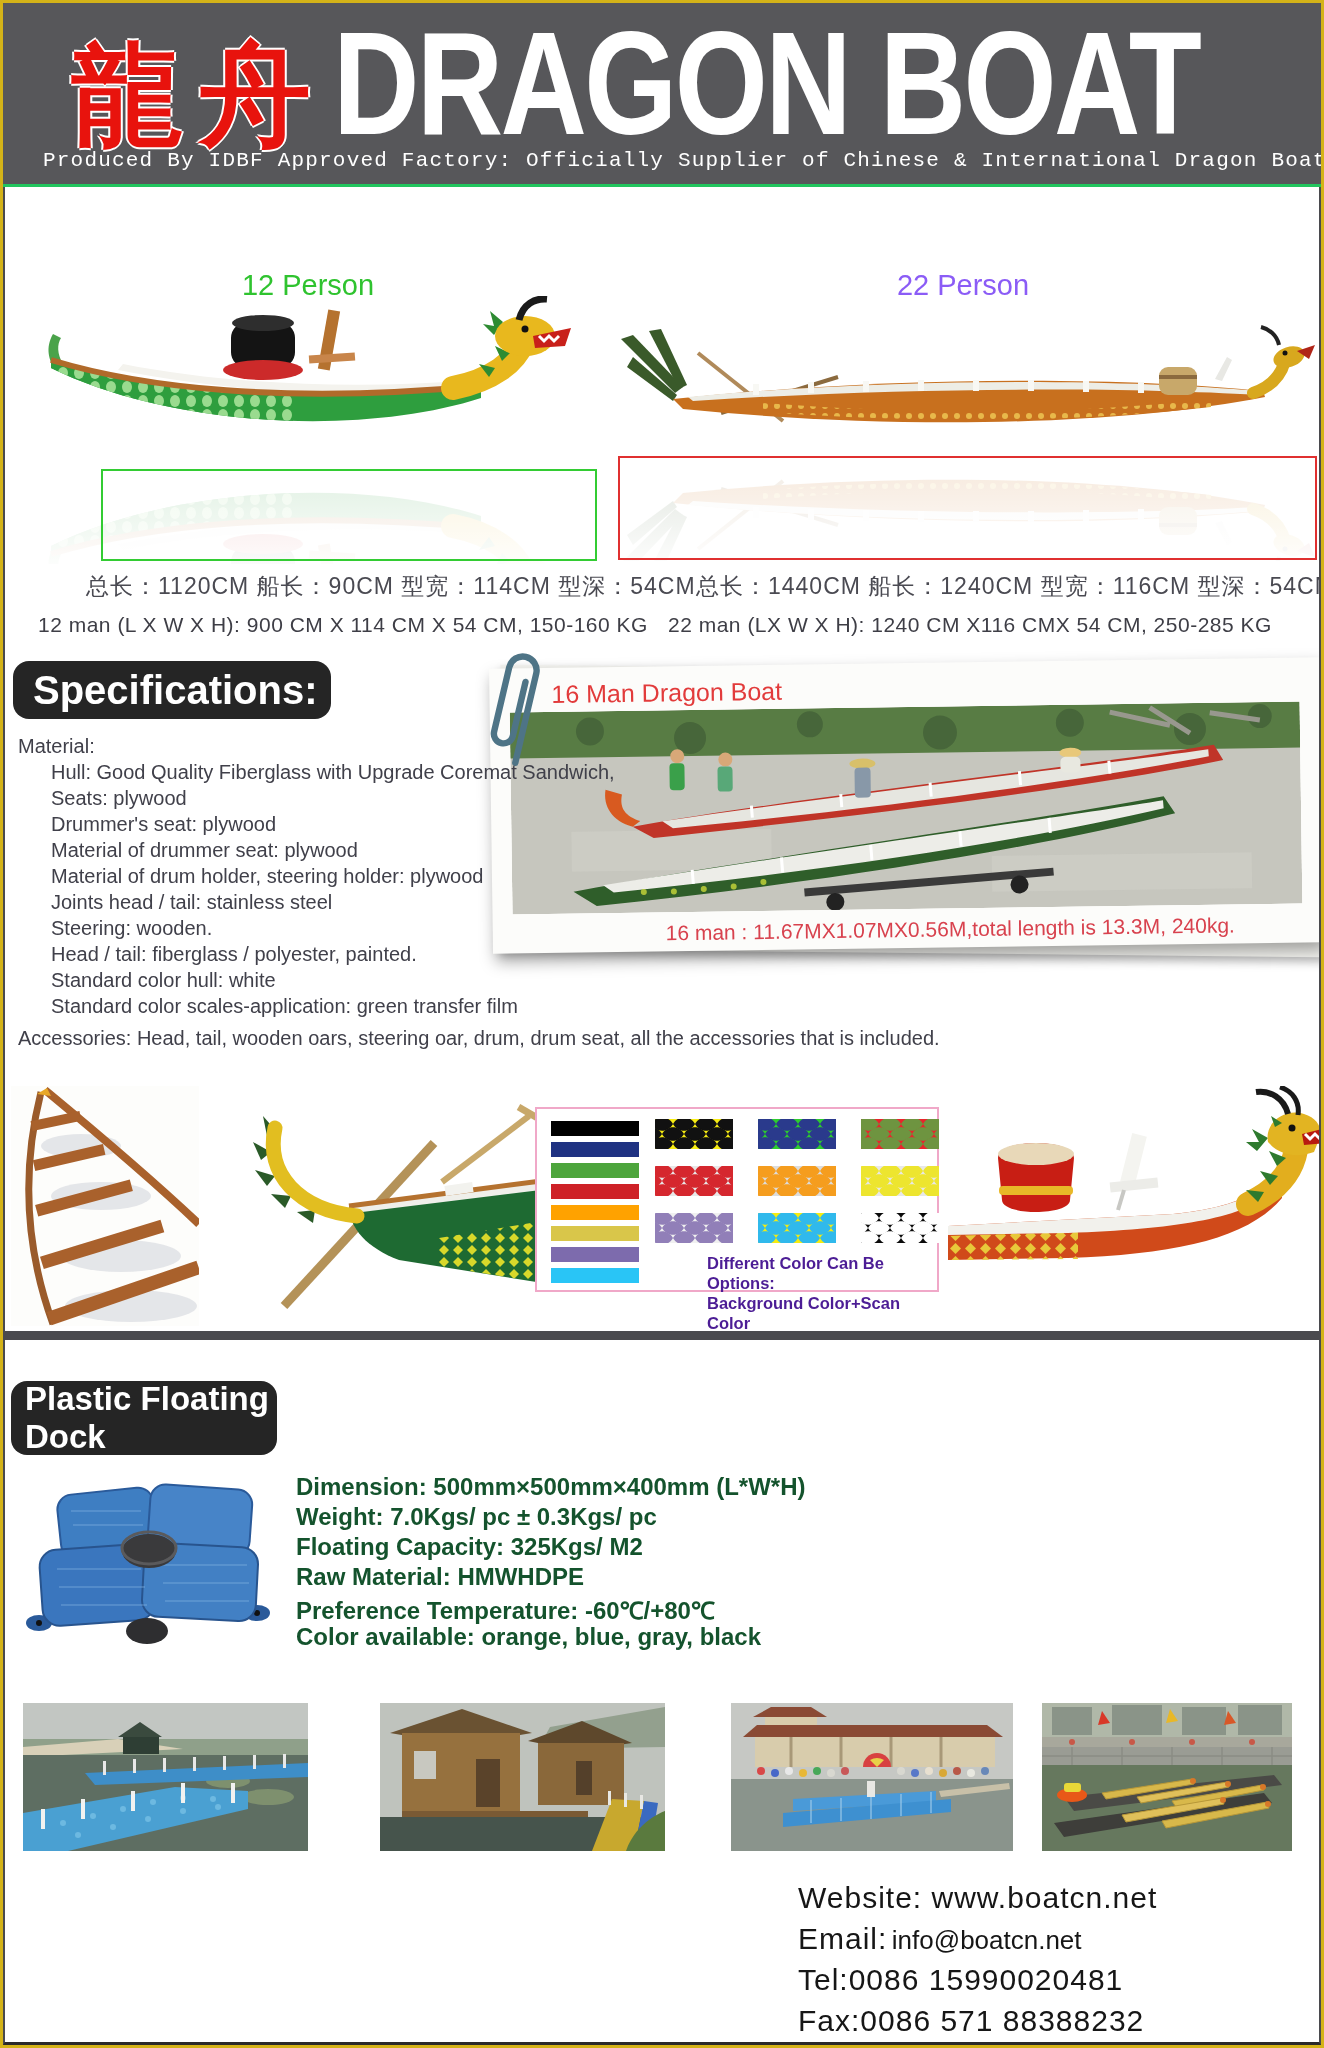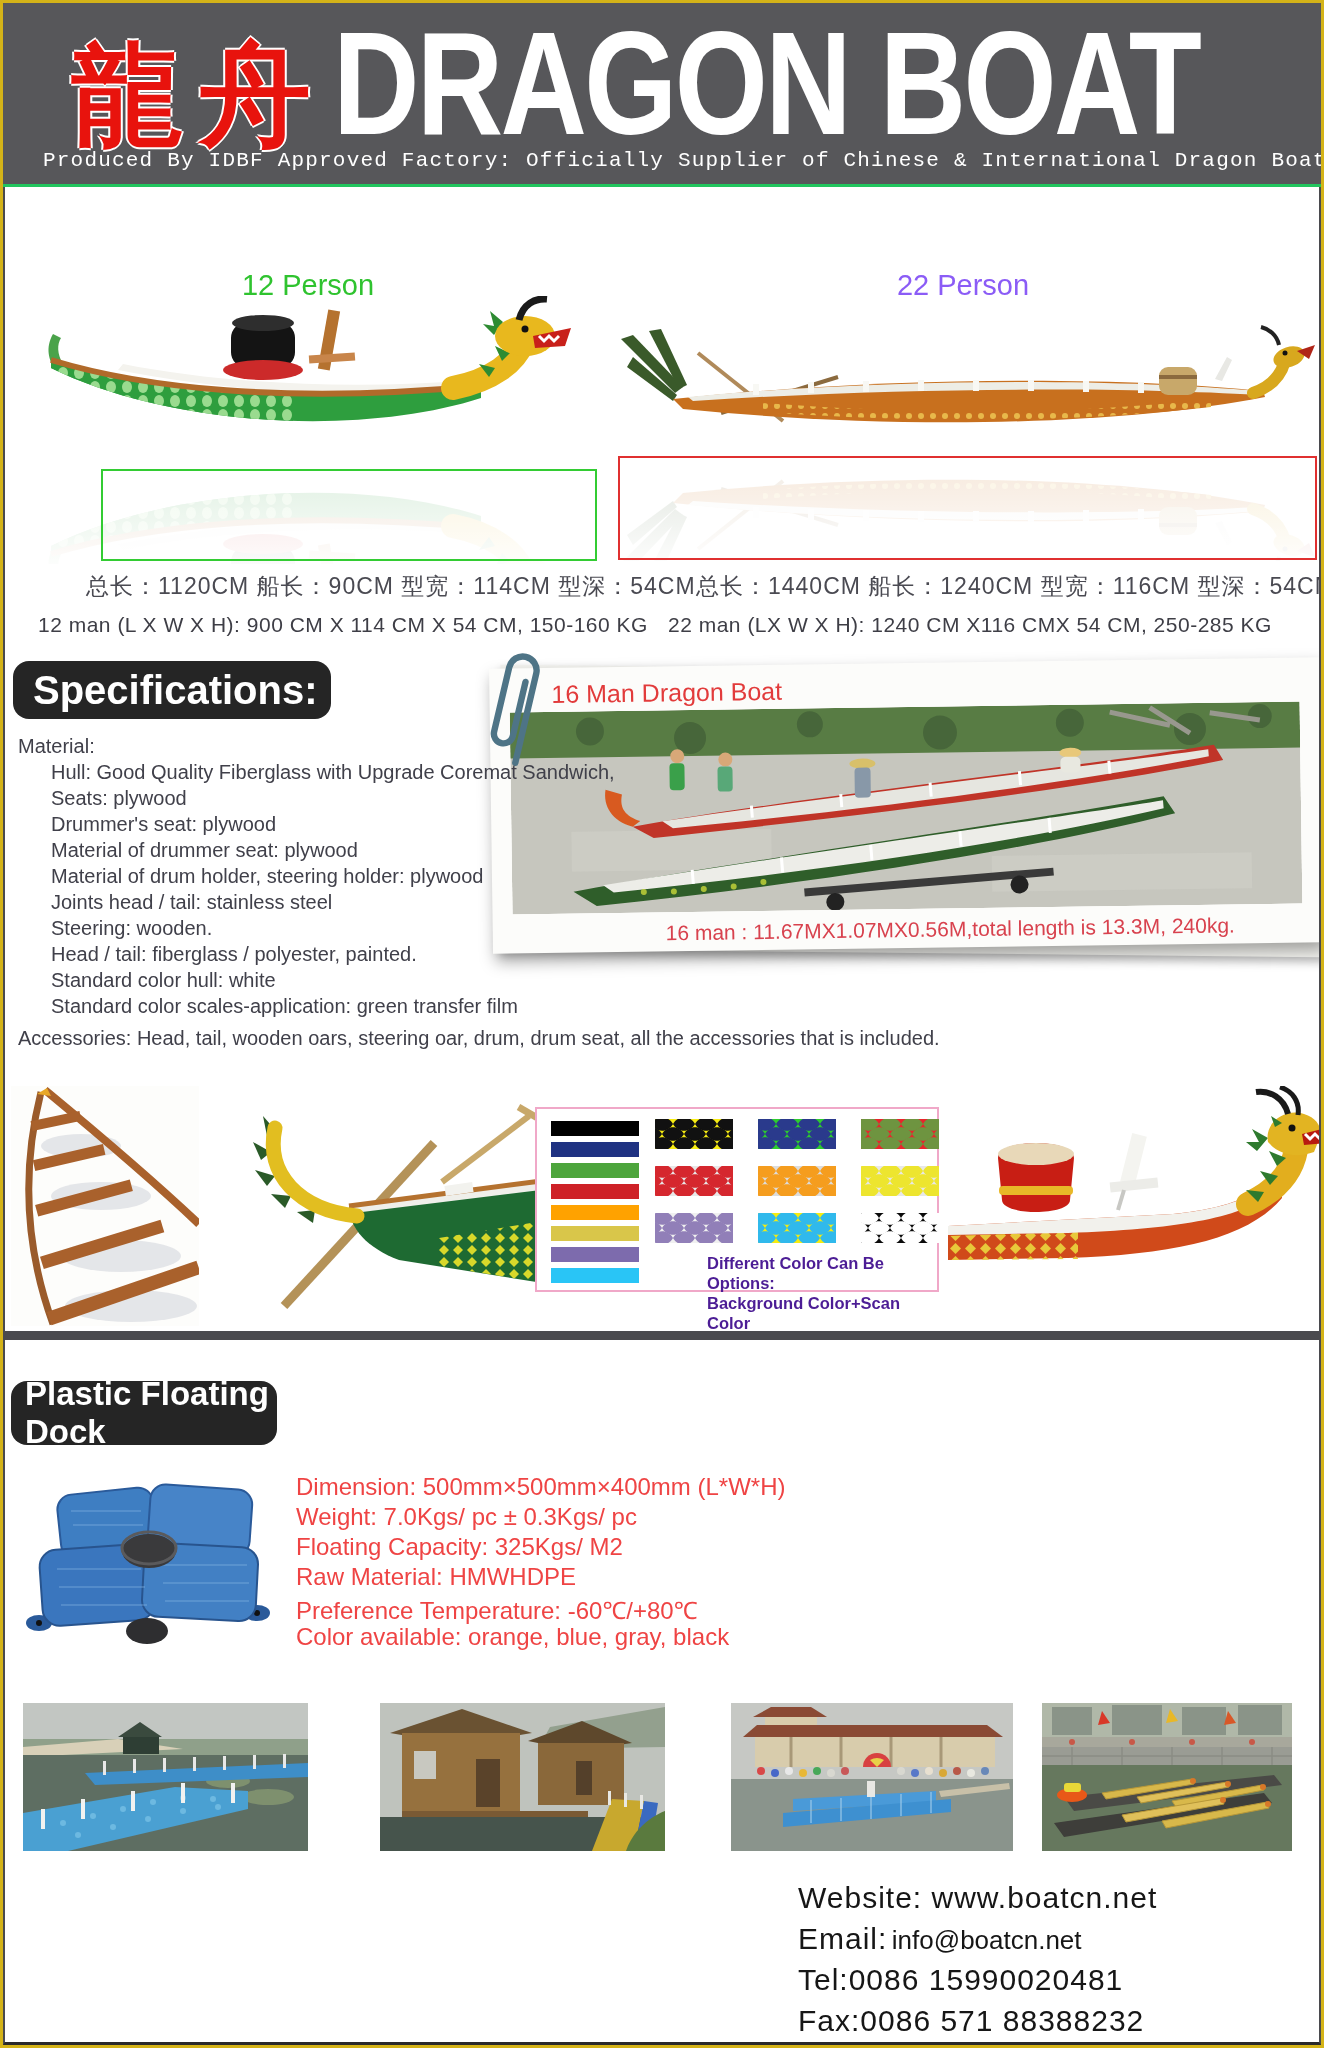--- a/index.html
+++ b/index.html
@@ -37,21 +37,21 @@
   
   .cpanel{position:absolute;left:532px;top:1104px;width:404px;height:185px;background:#fff;
           border:2px solid #F0A8C8;box-sizing:border-box;z-index:2;}
   .cbars{position:absolute;left:14px;top:12px;}
   .cbar{width:88px;height:15px;margin-bottom:6px;}
   .cgrid{position:absolute;left:118px;top:10px;display:grid;grid-template-columns:78px 78px 78px;gap:17px 25px;}
   .swatch{width:78px;height:30px;}
   .cnote{position:absolute;left:170px;top:144px;font-size:16.5px;font-weight:bold;color:#4c1d95;line-height:20px;}
   .divider{position:absolute;left:0;top:1328px;width:1324px;height:9px;background:#4A4A4E;}
   
-  .dspec{position:absolute;left:293px;font-size:24px;font-weight:normal;color:#ef4444;white-space:nowrap;}
+  .dspec{position:absolute;left:293px;font-size:24px;font-weight:bold;color:#14532d;white-space:nowrap;}
   
   .contact{position:absolute;left:795px;top:1878px;color:#161616;}
   .contact div{margin-bottom:7px;white-space:nowrap;}
   .c-big{font-size:30px;letter-spacing:1px;}
   .c-small{font-size:26px;}
   .frame{position:absolute;left:0;top:184px;right:0;bottom:0;border-left:2px solid #4A4A4E;
          border-right:2px solid #4A4A4E;border-bottom:3px solid #2A2A2A;pointer-events:none;z-index:40;}
   .img{position:absolute;}
 </style>
 </head>
@@ -500,21 +500,21 @@
         <path d="M11,-2 l5,5 l5,-5 l5,5 l5,-5" stroke="#fff" stroke-width="3" fill="none"></path>
         <circle cx="30" cy="-13" r="4" fill="#C82A1A"></circle>
         <circle cx="-2" cy="-8" r="3.5" fill="#111"></circle>
         <path d="M-12,-13 l-11,-7 l4,11 z" fill="#2E7A2E"></path>
       </g>
     </g>
   </svg>
 
   <div class="divider"></div>
 
-  <div class="banner" style="left:8px;top:1378px;width:266px;height:64px;font-size:33px;padding-left:14px;">Plastic Floating Dock</div>
+  <div class="banner" style="left:8px;top:1378px;width:266px;height:74px;font-size:33px;padding-left:14px;">Plastic Floating Dock</div>
 
   <svg class="img" style="left:18px;top:1462px;width:250px;height:190px" viewBox="0 0 250 190">
     <rect width="250" height="190" fill="#fff"></rect>
     <ellipse cx="18" cy="158" rx="13" ry="8" fill="#2A5A9A"></ellipse>
       <circle cx="18" cy="158" r="3" fill="#111"></circle>
     <ellipse cx="236" cy="148" rx="13" ry="8" fill="#2A5A9A"></ellipse>
       <circle cx="236" cy="148" r="3" fill="#111"></circle>
     <rect x="38" y="26" width="96" height="64" rx="15" transform="rotate(-6 86 58)" fill="#3E7EC2" stroke="#2A5A9A" stroke-width="2"></rect>
     <rect x="128" y="22" width="102" height="66" rx="15" transform="rotate(4 179 55)" fill="#4784C8" stroke="#2A5A9A" stroke-width="2"></rect>
     <rect x="20" y="82" width="112" height="76" rx="17" transform="rotate(-4 76 120)" fill="#3A76BE" stroke="#28548E" stroke-width="2"></rect>

